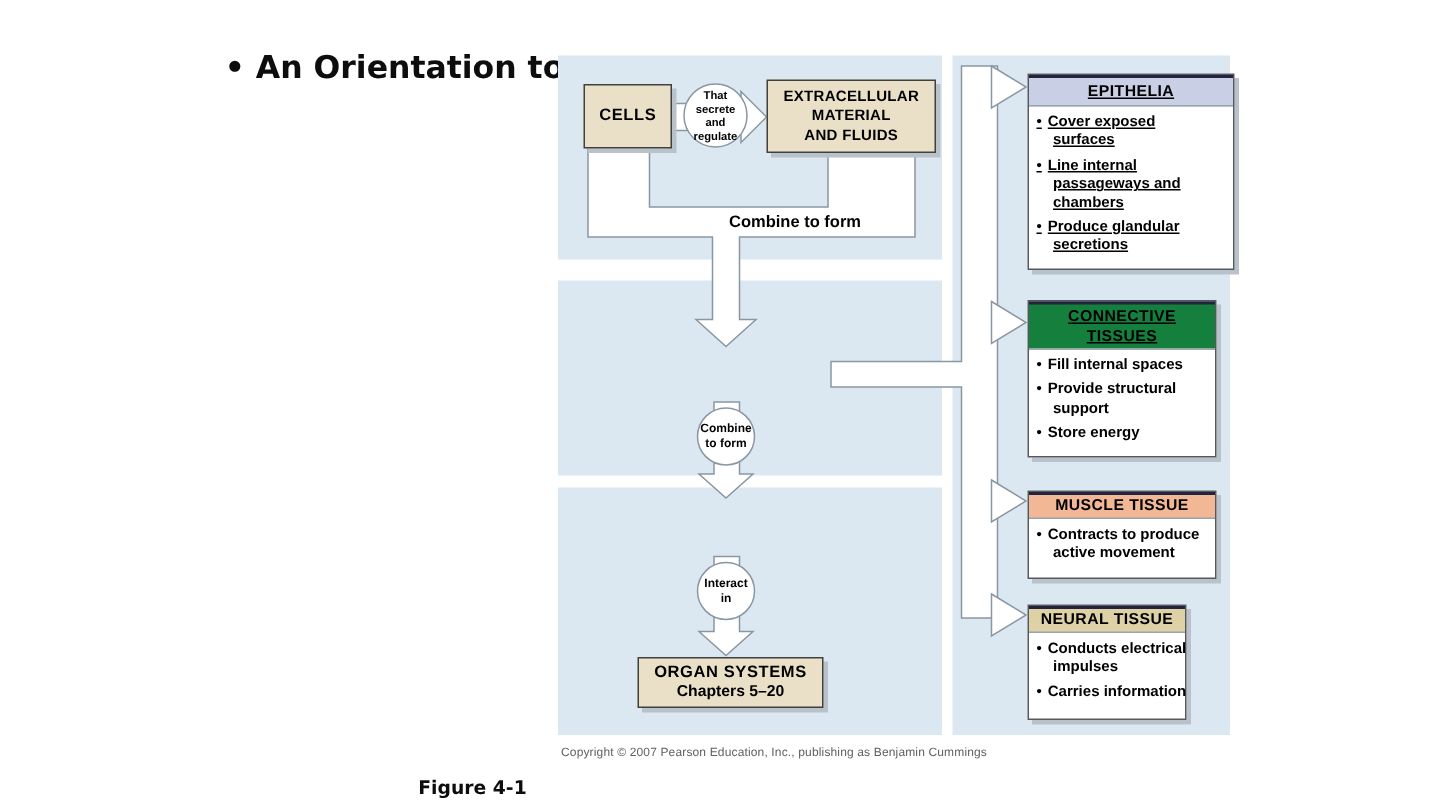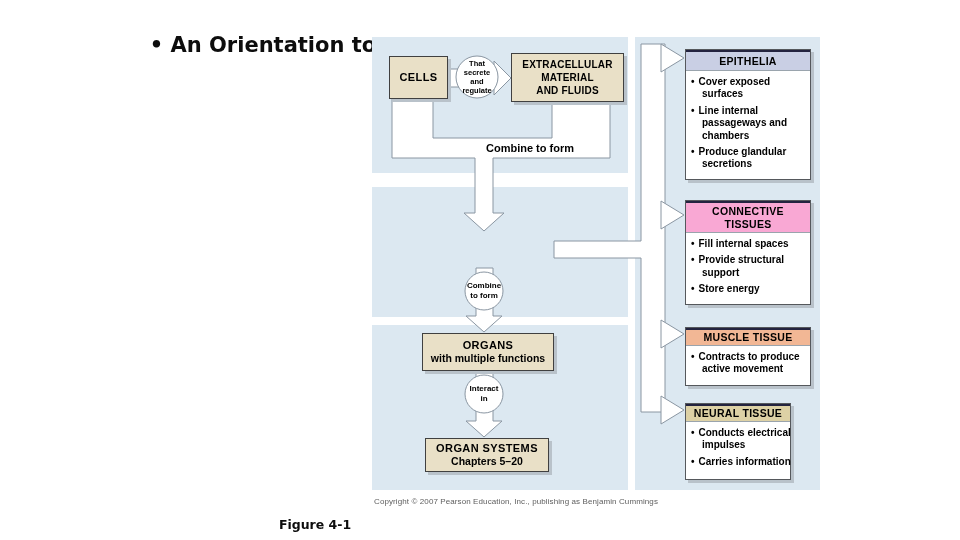--- a/index.html
+++ b/index.html
@@ -103,36 +103,32 @@
     </div>
 
     <div class="abs conn-label" style="left:58px;top:109px;width:144px;">Combine to form</div>
 
 
     <div class="abs circle-label2" style="left:88px;top:248px;width:48px;">
       <div>Combine</div>
       <div>to form</div>
     </div>
 
-    <div class="abs tanbox" style="left:50px;top:300px;width:132px;height:38px;">
-      <div class="t1">ORGANS</div>
-      <div class="t2">with multiple functions</div>
-    </div>
 
     <div class="abs circle-label2" style="left:88px;top:351px;width:48px;">
       <div>Interact</div>
       <div>in</div>
     </div>
 
     <div class="abs tanbox" style="left:53px;top:405px;width:124px;height:34px;">
       <div class="t1">ORGAN SYSTEMS</div>
       <div class="t2">Chapters 5–20</div>
     </div>
 
-    <div class="abs tbox" style="left:313px;top:16px;width:126px;">
+    <div class="abs tbox" style="left:313px;top:16px;width:138px;text-decoration:underline;">
       <div class="hdr" style="height: 18px; background-color: rgb(201, 207, 228);">EPITHELIA</div>
       <div class="bod" style="height:103px;">
         <div class="bitem">
           <div class="bline first">
               <span class="bm">•</span>
               <span>Cover exposed</span>
             </div>
           <div class="bline cont">surfaces</div>
         </div>
         <div class="bitem">
@@ -147,21 +143,21 @@
           <div class="bline first">
               <span class="bm">•</span>
               <span>Produce glandular</span>
             </div>
           <div class="bline cont">secretions</div>
         </div>
       </div>
     </div>
 
     <div class="abs tbox" style="left:313px;top:167px;width:126px;">
-      <div class="hdr" style="height: 29px; padding: 0px 16px; background-color: #f9a8d4;">CONNECTIVE TISSUES</div>
+      <div class="hdr" style="height: 29px; padding: 0px 16px; background-color: #15803d; text-decoration: underline;">CONNECTIVE TISSUES</div>
       <div class="bod" style="height:66px;">
         <div class="bitem">
           <div class="bline first">
               <span class="bm">•</span>
               <span>Fill internal spaces</span>
             </div>
         </div>
         <div class="bitem">
           <div class="bline first">
               <span class="bm">•</span>

